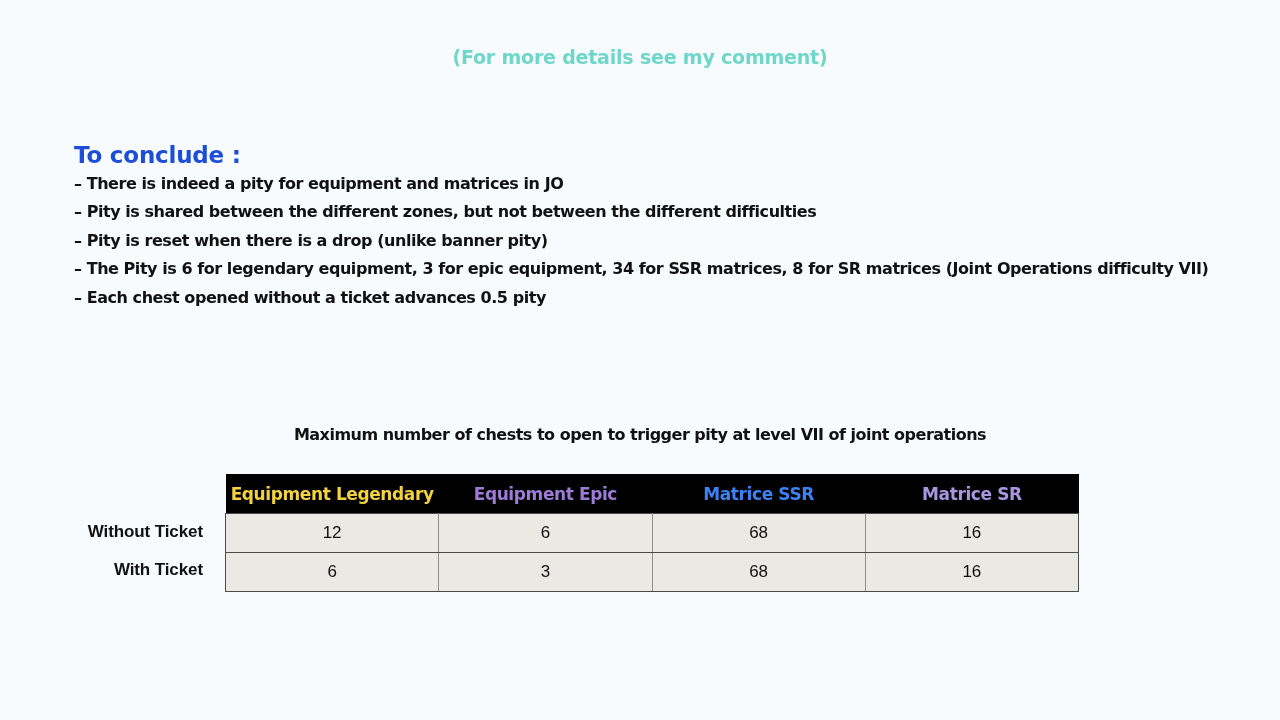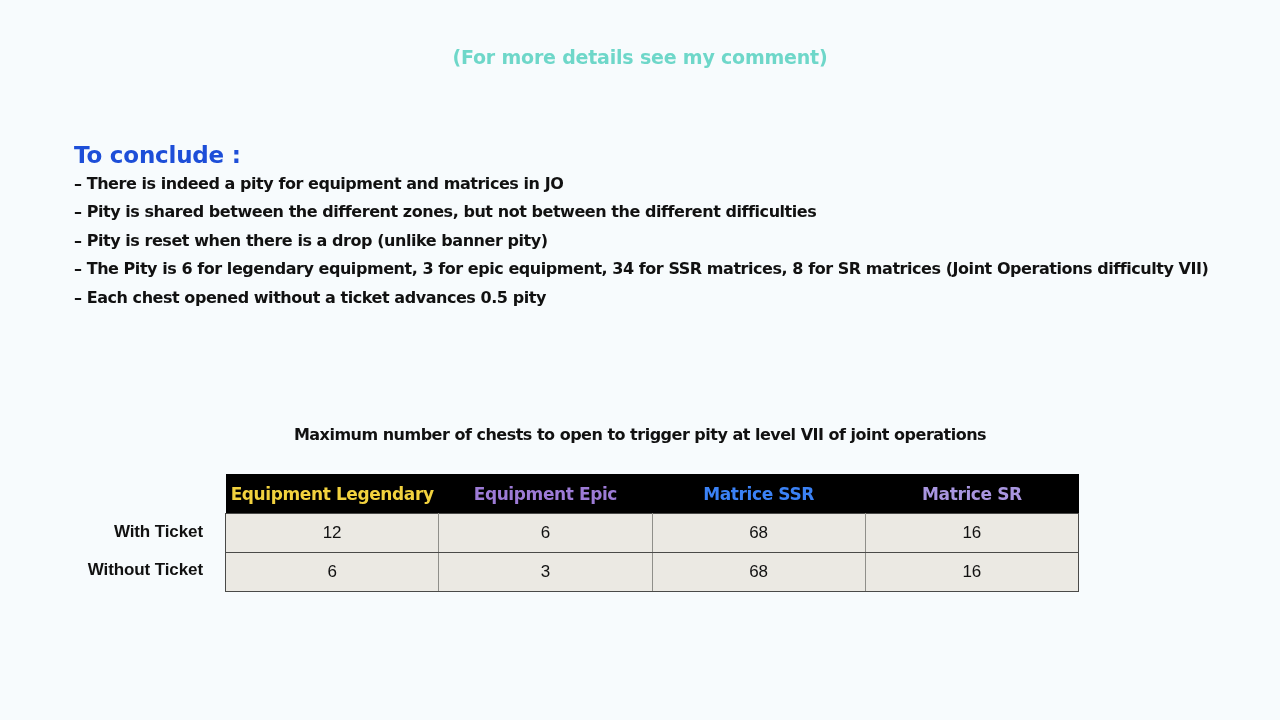--- a/index.html
+++ b/index.html
@@ -165,22 +165,22 @@
     <div class="bullet-line">– The Pity is 6 for legendary equipment, 3 for epic equipment, 34 for SSR matrices, 8 for SR matrices (Joint Operations difficulty VII)</div>
     <div class="bullet-line">– Each chest opened without a ticket advances 0.5 pity</div>
   </div>
 
 
   <div class="table-title">Maximum number of chests to open to trigger pity at level VII of joint operations</div>
 
   <div class="table-wrap">
 
     <div class="row-labels">
+      <div class="row-label">Without Ticket</div>
       <div class="row-label">With Ticket</div>
-      <div class="row-label">Without Ticket</div>
     </div>
 
     <table class="summary">
       <thead>
         <tr>
           <th class="th-legendary">Equipment Legendary</th>
           <th class="th-epic">Equipment Epic</th>
           <th class="th-ssr">Matrice SSR</th>
           <th class="th-sr">Matrice SR</th>
         </tr>

